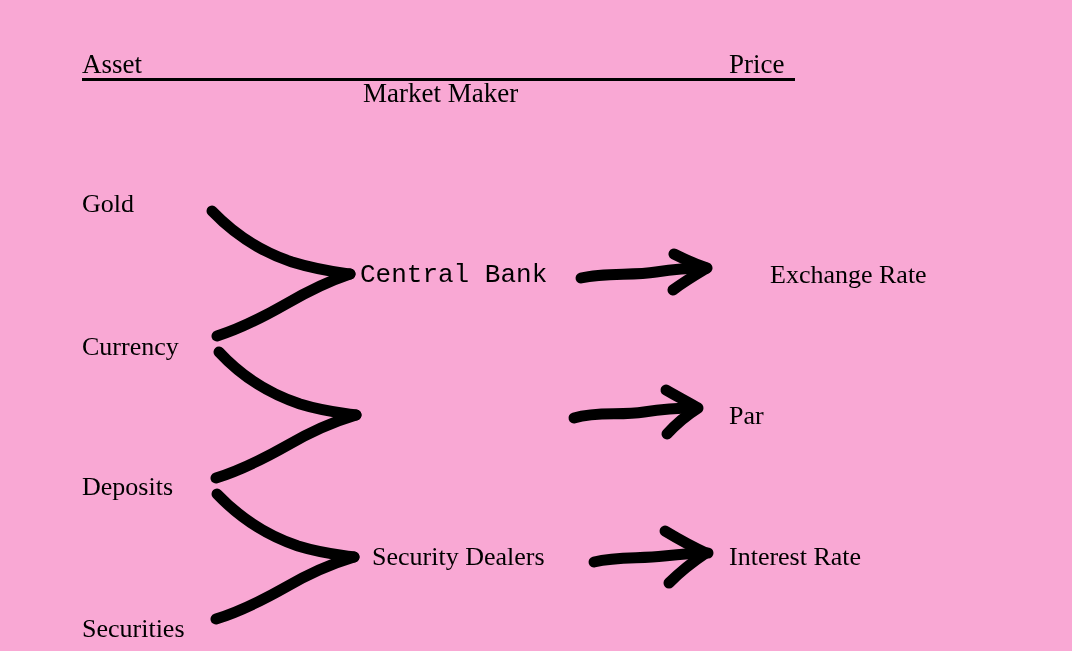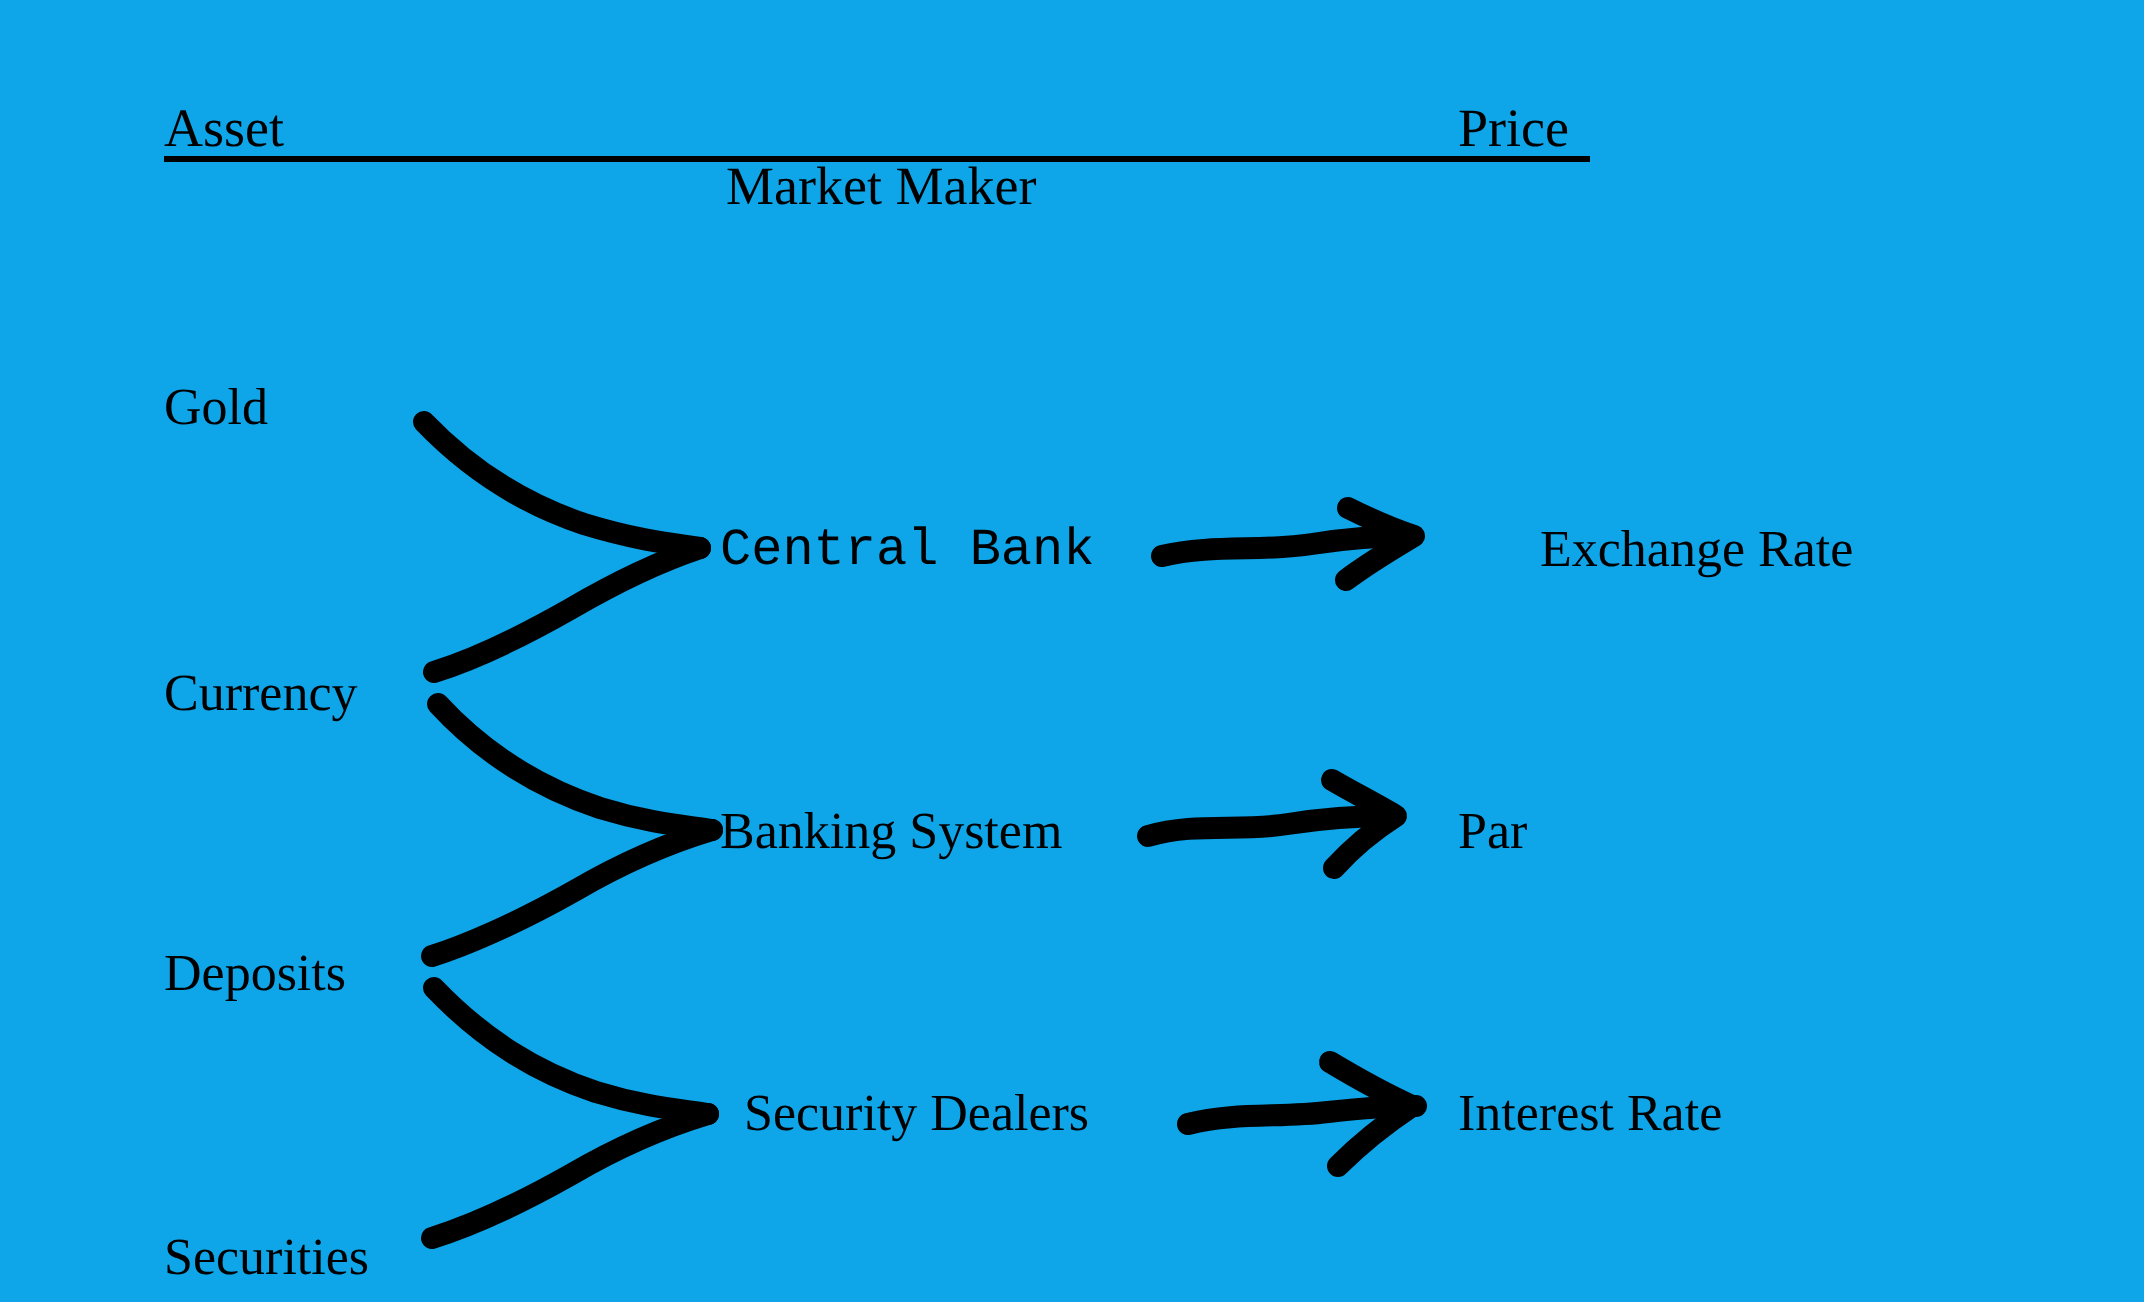--- a/index.html
+++ b/index.html
@@ -4,21 +4,21 @@
 <style>
   html, body {
     margin: 0;
     padding: 0;
     background: #ffffff;
   }
   #canvas {
     position: relative;
     width: 1072px;
     height: 651px;
-    background: #0ea5e9;
+    background: #f9a8d4;
     overflow: hidden;
     font-family: "Liberation Serif", "DejaVu Serif", serif;
     color: #000000;
   }
   .lbl {
     position: absolute;
     white-space: nowrap;
     font-size: 26px;
     line-height: 1;
     color: #000000;
@@ -102,21 +102,20 @@
   <div class="lbl" style="left:82px; top:191px;">Gold</div>
 
   <div class="lbl" style="left:82px; top:334px;">Currency</div>
 
   <div class="lbl" style="left:82px; top:474px;">Deposits</div>
 
   <div class="lbl" style="left:82px; top:616px;">Securities</div>
 
   <div class="lbl" style="left:360px; top:262px;font-family:Liberation Mono, monospace;">Central Bank</div>
 
-  <div class="lbl" style="left:360px; top:403px;">Banking System</div>
 
   <div class="lbl" style="left:360px; top:544px;margin-left:12px;">Security Dealers</div>
 
   <div class="lbl" style="left:770px; top:262px;">Exchange Rate</div>
 
   <div class="lbl" style="left:729px; top:403px;">Par</div>
 
   <div class="lbl" style="left:729px; top:544px;">Interest Rate</div>
 
 </div>

